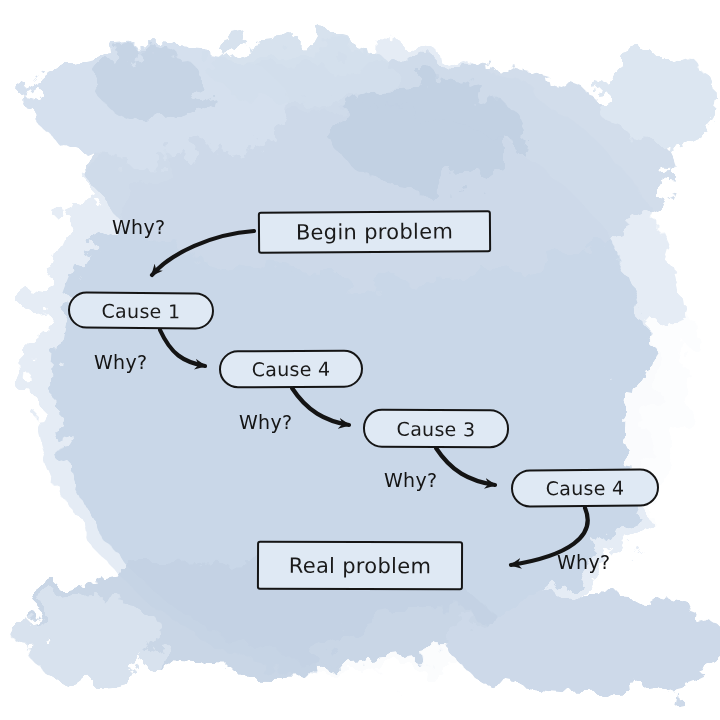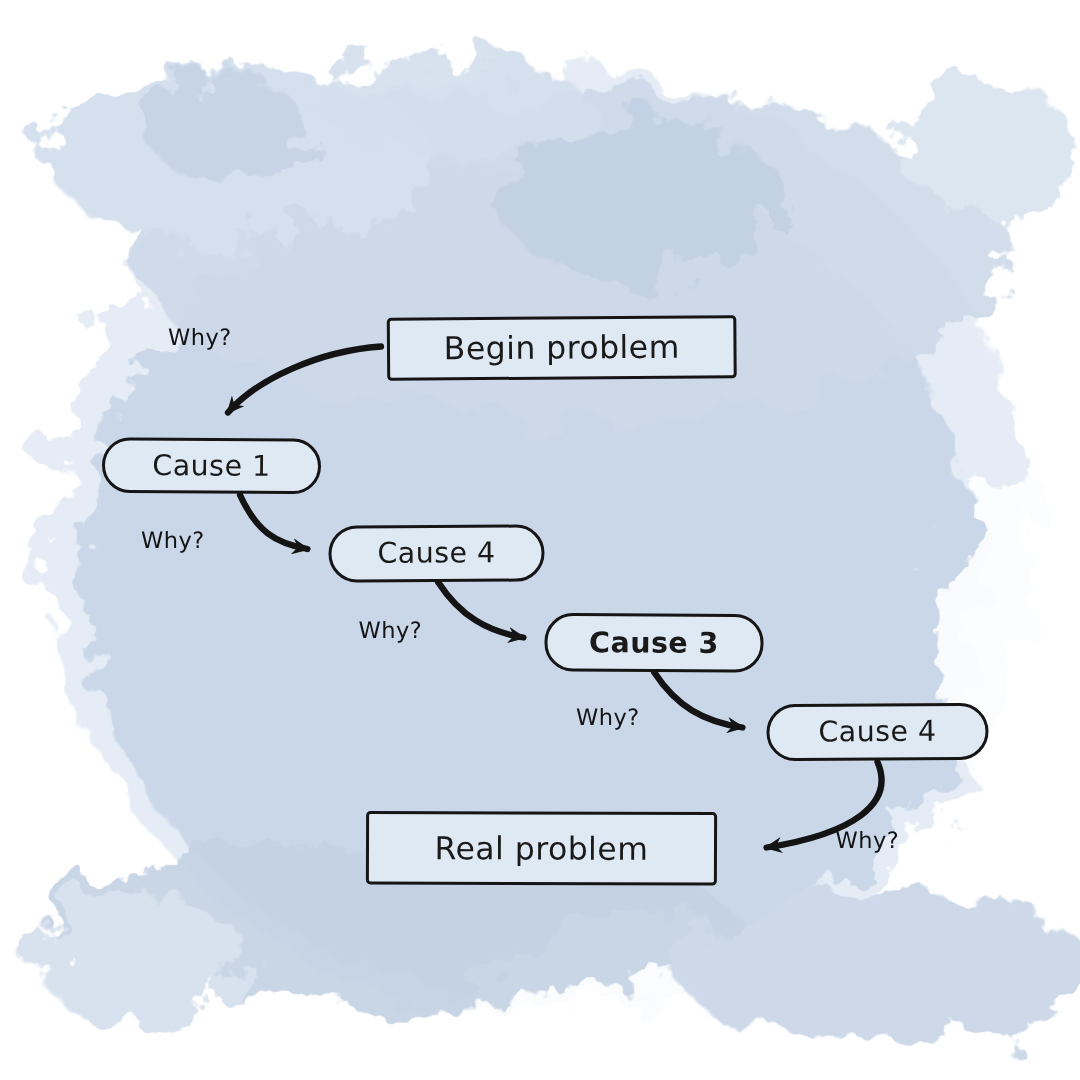--- a/index.html
+++ b/index.html
@@ -11,25 +11,25 @@
   .node {
     position:absolute; display:flex; align-items:center; justify-content:center;
     background:#dfe9f4; border:2.5px solid #151515; color:#1a1a1a;
     box-sizing:border-box; letter-spacing:0.3px; white-space:nowrap;
   }
   .rect { border-radius:3px; font-size:21px; }
   .pill { border-radius:19px; font-size:19px; }
   #node-begin { left:258px; top:211px; width:233px; height:42px; transform:rotate(-0.4deg); }
   #node-cause1 { left:68px;  top:292px; width:146px; height:37px; transform:rotate(0.4deg); }
   #node-cause2 { left:219px; top:350px; width:144px; height:38px; transform:rotate(-0.3deg); }
-  #node-cause3 { left:363px; top:409px; width:146px; height:39px; transform:rotate(0.3deg);font-weight:bold; }
+  #node-cause3 { left:363px; top:409px; width:146px; height:39px; transform:rotate(0.3deg); }
   #node-cause4 { left:511px; top:469px; width:148px; height:38px; transform:rotate(-0.4deg); }
-  #node-real  { left:244px; top:541px; width:234px; height:49px; transform:rotate(0.2deg);text-align:center; }
+  #node-real  { left:257px; top:541px; width:206px; height:49px; transform:rotate(0.2deg);text-align:center; }
   .why {
-    position:absolute; font-size:15px; color:#141414; letter-spacing:0.3px;
+    position:absolute; font-size:19px; color:#141414; letter-spacing:0.3px;
   }
   #why-1 { left:112px; top:216px; }
   #why-2 { left:94px;  top:351px; }
   #why-3 { left:239px; top:411px; }
   #why-4 { left:384px; top:469px; }
   #why-5 { left:557px; top:551px; }
 </style>
 </head>
 <body>
 

